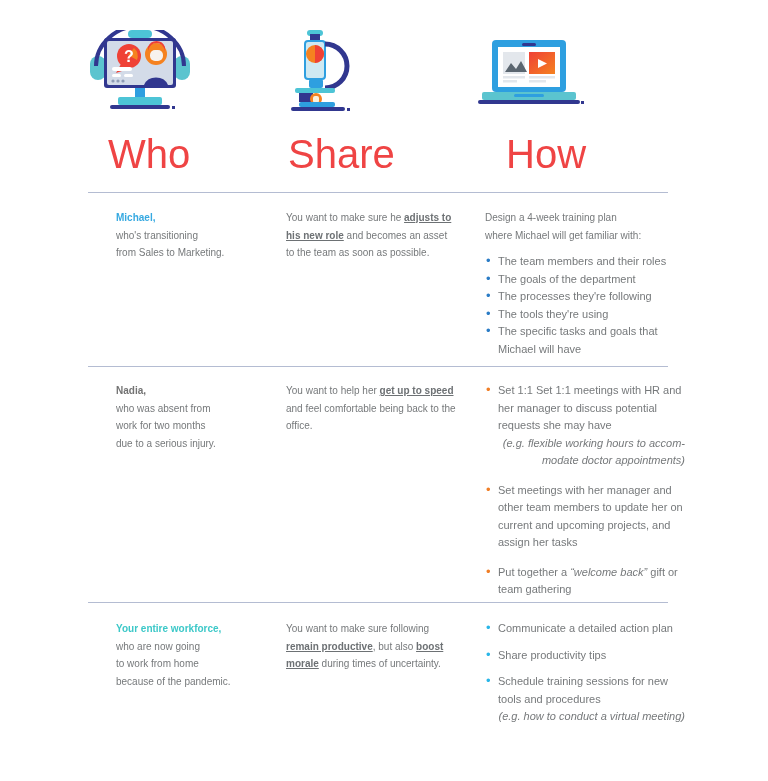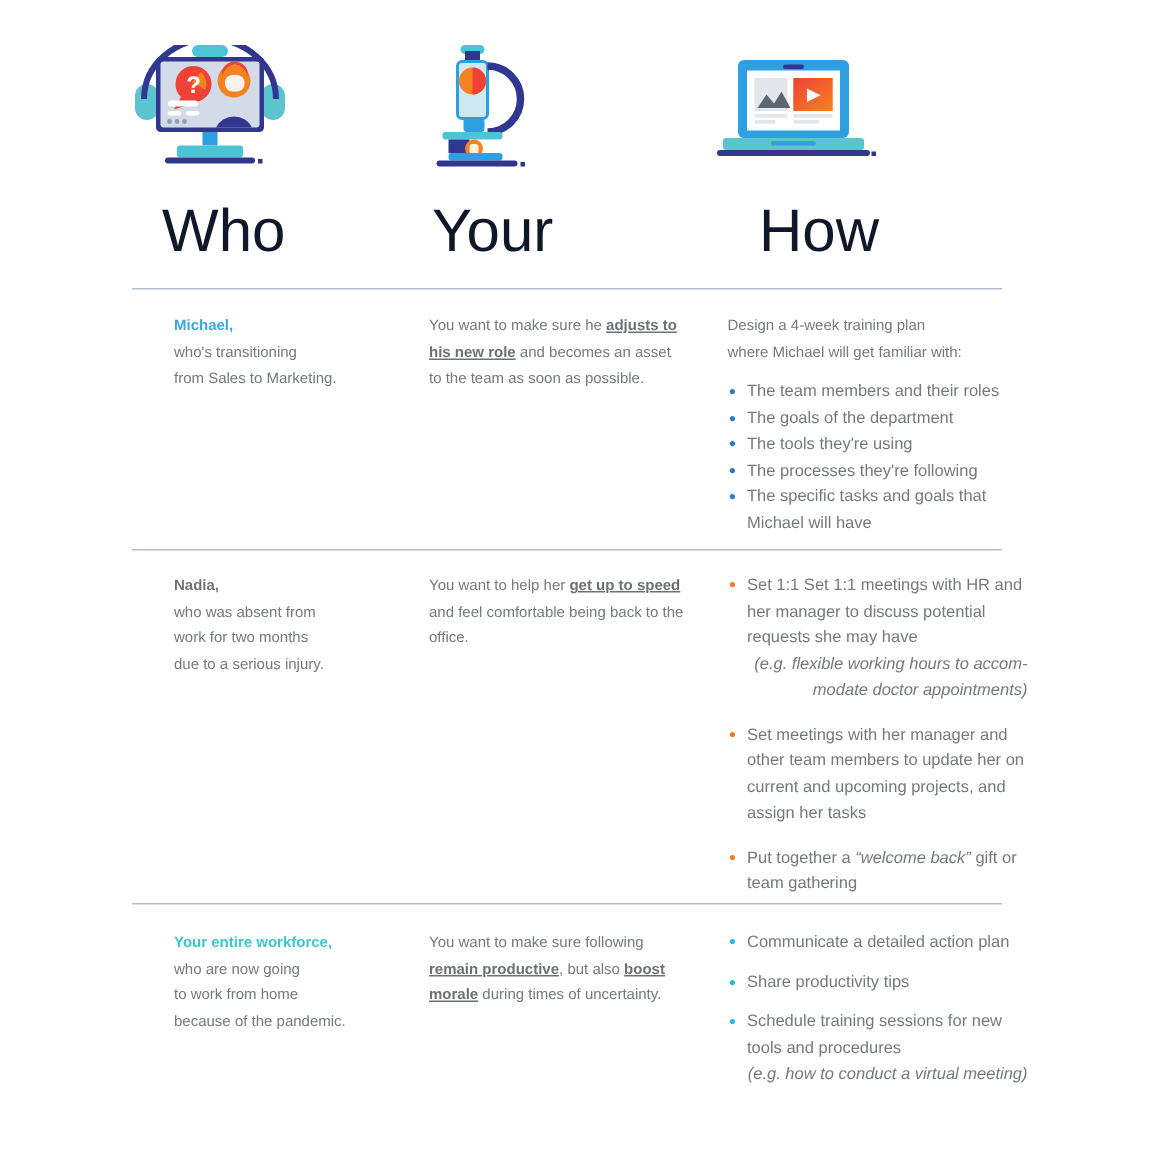--- a/index.html
+++ b/index.html
@@ -47,21 +47,21 @@
     left: 88px;
     top: 128px;
     width: 580px;
     height: 62px;
   }
   .col-head {
     position: absolute;
     top: 0;
     font-size: 40px;
     font-weight: 400;
-    color: #0f172a;
+    color: #ef4444;
     letter-spacing: 0px;
     line-height: 52px;
     white-space: nowrap;
   }
   .col-head.c1 { left: 20px; }
   .col-head.c2 { left: 200px; }
   .col-head.c3 { left: 418px; }
 
   
   .divider {
@@ -230,21 +230,21 @@
         <rect x="4" y="62" width="94" height="8" rx="2" fill="#5bc4cf"></rect>
         <rect x="36" y="64" width="30" height="3" rx="1.5" fill="#2e9fe0"></rect>
         <rect x="0" y="70" width="102" height="4" rx="2" fill="#31378f"></rect>
         <rect x="103" y="71" width="3" height="3" fill="#31378f"></rect>
       </svg>
     </div>
   </div>
 
   <div class="head-row">
     <div class="col-head c1">Who</div>
-    <div class="col-head c2">Your</div>
+    <div class="col-head c2">Share</div>
     <div class="col-head c3">How</div>
   </div>
 
   <div class="divider d1"></div>
   <div class="divider d2"></div>
   <div class="divider d3"></div>
 
   <div class="row r1">
 
     <div class="cell who">
@@ -262,22 +262,22 @@
     </div>
 
     <div class="cell how">
       <div class="txt intro">
         <span>Design a 4-week training plan</span><br>
         <span>where Michael will get familiar with:</span>
       </div>
       <ul class="bullets blue">
         <li>The team members and their roles</li>
         <li>The goals of the department</li>
+        <li>The processes they're following</li>
         <li>The tools they're using</li>
-        <li>The processes they're following</li>
         <li> The specific tasks and goals that Michael will have</li>
       </ul>
     </div>
   </div>
 
   <div class="row r2">
 
     <div class="cell who">
       <div class="txt">
         <span class="name red">Nadia,</span>

